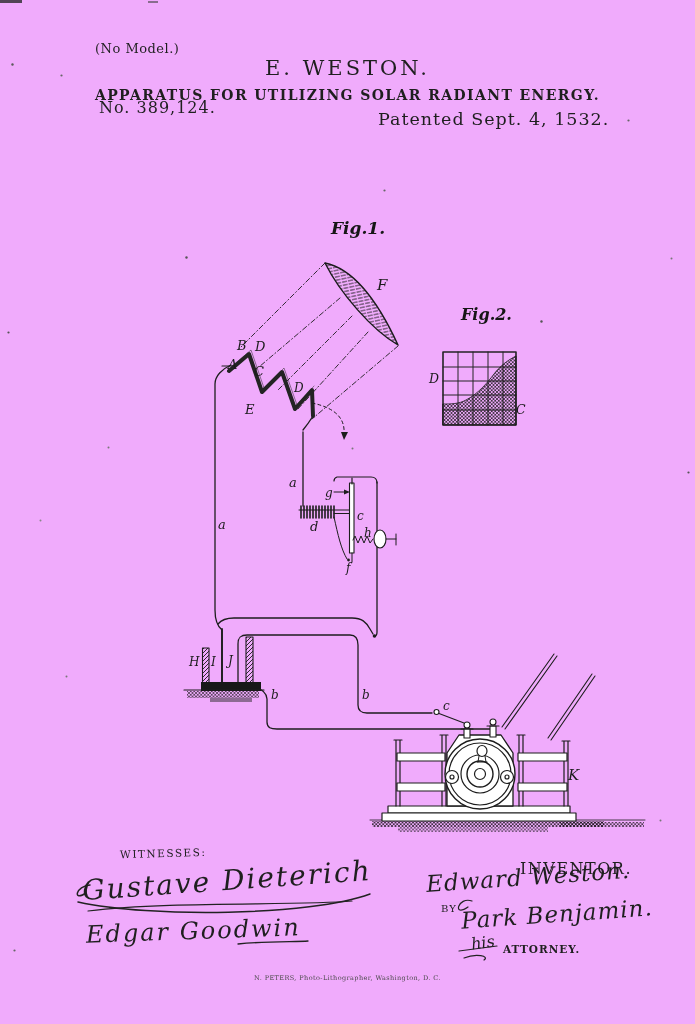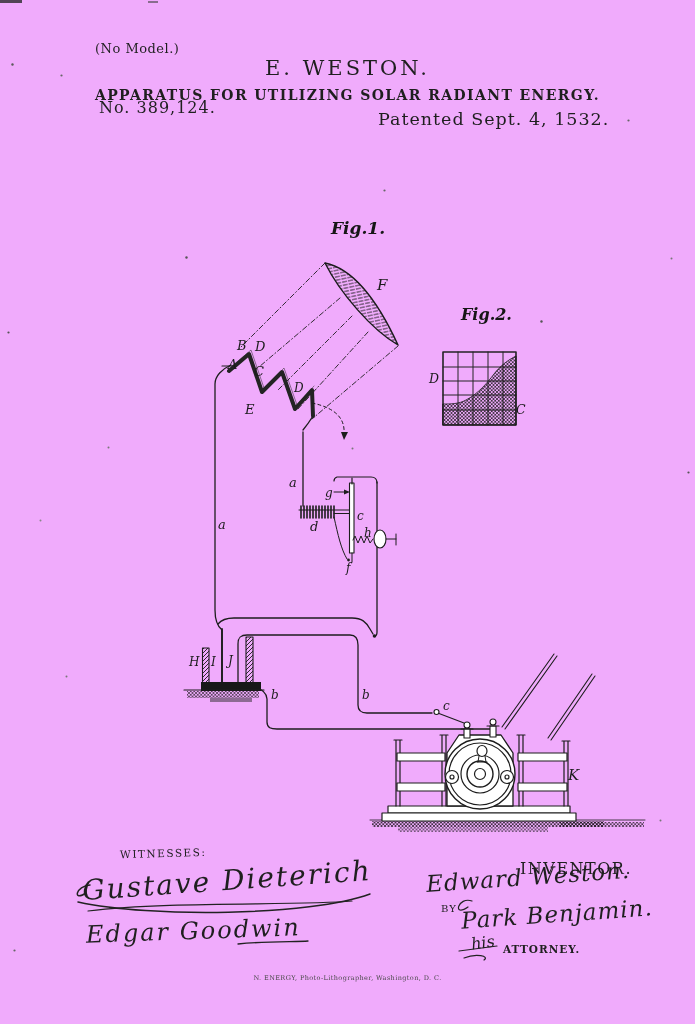--- a/index.html
+++ b/index.html
@@ -243,14 +243,14 @@
   <div class="abs print witnesses-h">WITNESSES:</div>
   <div class="abs sig witness1">Gustave Dieterich</div>
   <div class="abs sig witness2">Edgar Goodwin</div>
   <div class="abs print inventor-h">INVENTOR.</div>
   <div class="abs sig inventor-sig">Edward Weston.</div>
   <div class="abs print by-label">BY</div>
   <div class="abs sig attorney-sig">Park Benjamin.</div>
   <div class="abs sig his-label">his</div>
   <div class="abs print attorney-h">ATTORNEY.</div>
 
-  <div class="abs print imprint">N. ENERGY, Photo-Lithographer, Washington, D. C.</div>
+  <div class="abs print imprint">N. PETERS, Photo-Lithographer, Washington, D. C.</div>
 </div>
 
 </body></html>

